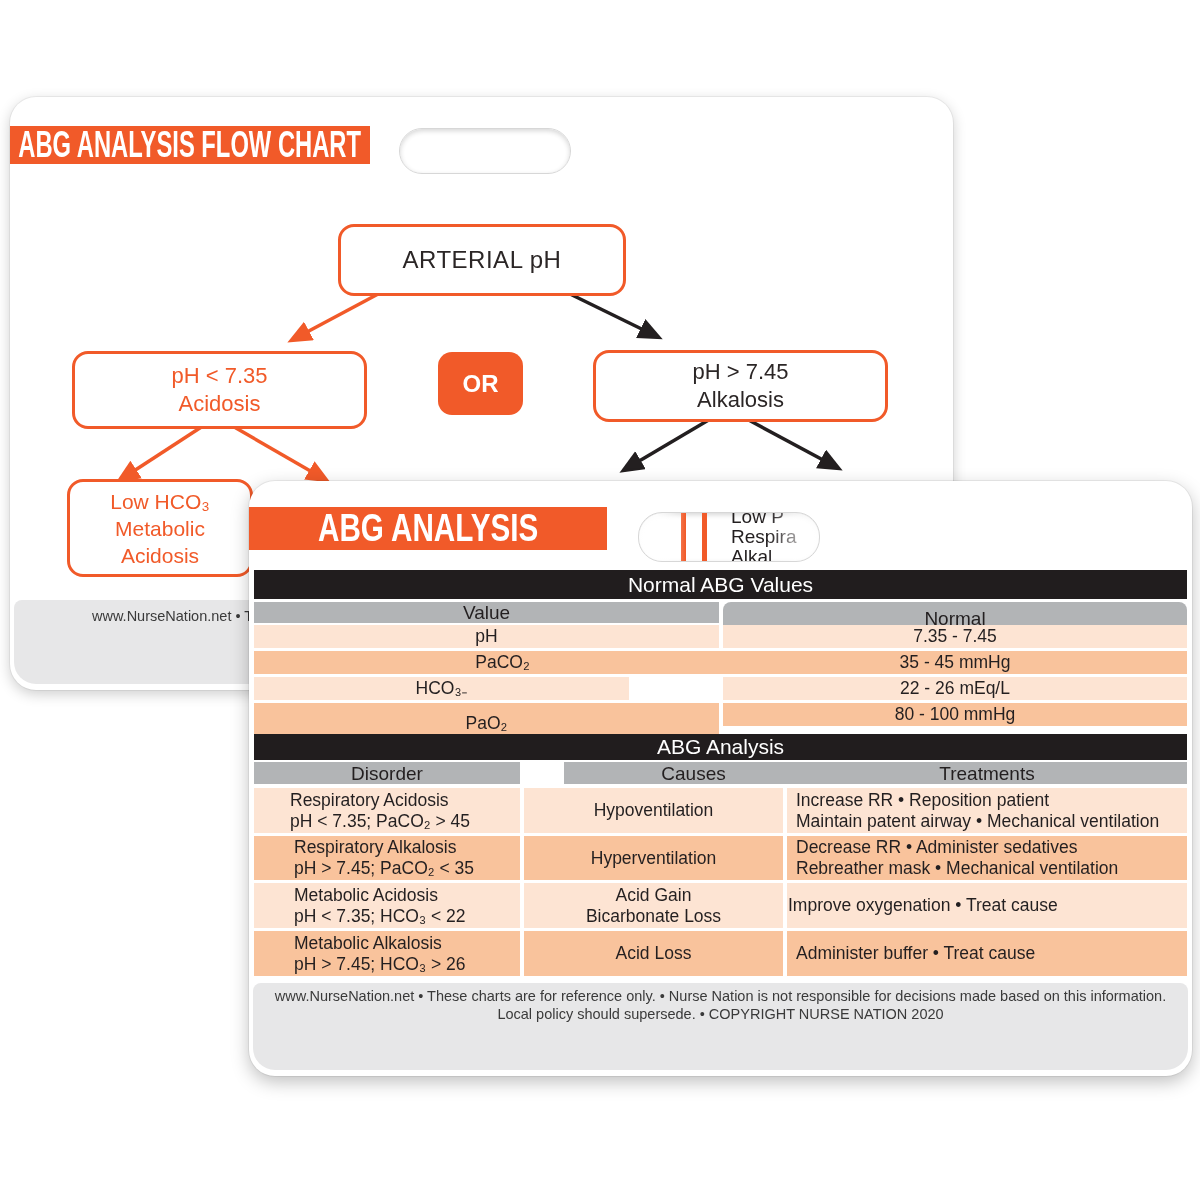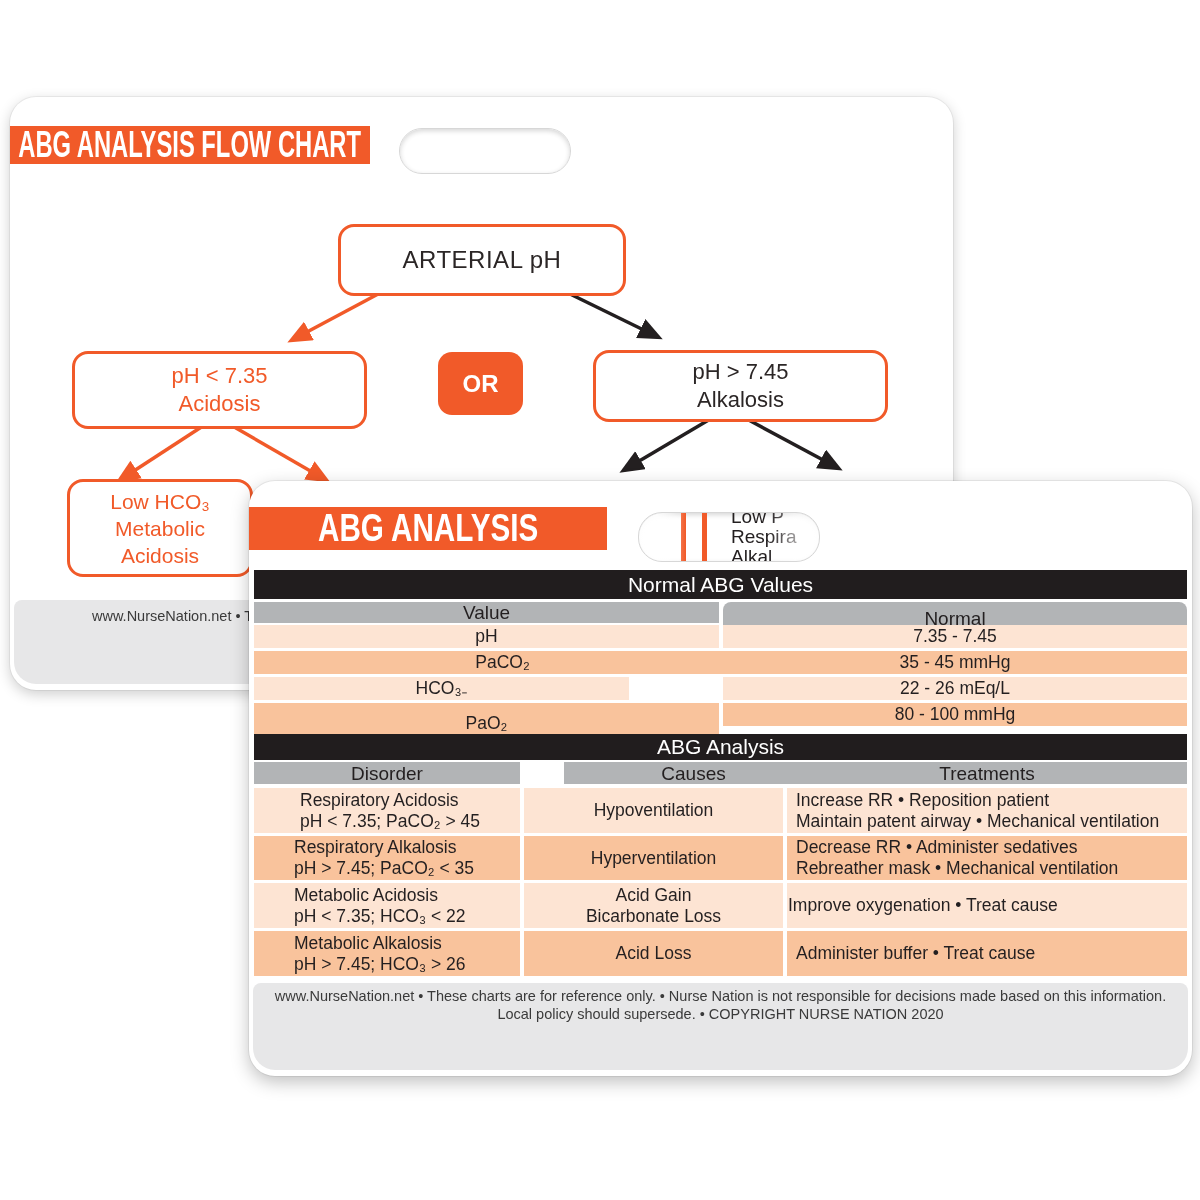--- a/index.html
+++ b/index.html
@@ -137,21 +137,21 @@
     <div class="cell center bg-d" style="left:474px;top:222px;width:464px;height:23px;">80 - 100 mmHg</div>
 
     <div class="barblack" style="top:253px;height:26px;">
       <span>ABG Analysis</span>
     </div>
 
     <div class="cell hdr center" style="left:5px;top:281px;width:266px;height:22px;">Disorder</div>
     <div class="cell hdr center" style="left:275px;top:281px;width:259px;height:22px;margin-left:40px;">Causes</div>
     <div class="cell hdr center" style="left:538px;top:281px;width:400px;height:22px;">Treatments</div>
 
-    <div class="cell left bg-l" style="left:5px;top:307px;width:266px;height:45px;padding-left:46px;box-sizing:border-box;">Respiratory Acidosis
+    <div class="cell left bg-l" style="left:5px;top:307px;width:266px;height:45px;padding-left:36px;box-sizing:border-box;">Respiratory Acidosis
 pH &lt; 7.35; PaCO₂ &gt; 45</div>
     <div class="cell center bg-l" style="left:275px;top:307px;width:259px;height:45px;">Hypoventilation</div>
     <div class="cell left bg-l" style="left:538px;top:307px;width:400px;height:45px;padding-left:9px;box-sizing:border-box;">Increase RR • Reposition patient
 Maintain patent airway • Mechanical ventilation</div>
 
     <div class="cell left bg-d" style="left:5px;top:355px;width:266px;height:44px;padding-left:40px;box-sizing:border-box;">Respiratory Alkalosis
 pH &gt; 7.45; PaCO₂ &lt; 35</div>
     <div class="cell center bg-d" style="left:275px;top:355px;width:259px;height:44px;">Hyperventilation</div>
     <div class="cell left bg-d" style="left:538px;top:355px;width:400px;height:44px;padding-left:9px;box-sizing:border-box;">Decrease RR • Administer sedatives
 Rebreather mask • Mechanical ventilation</div>

